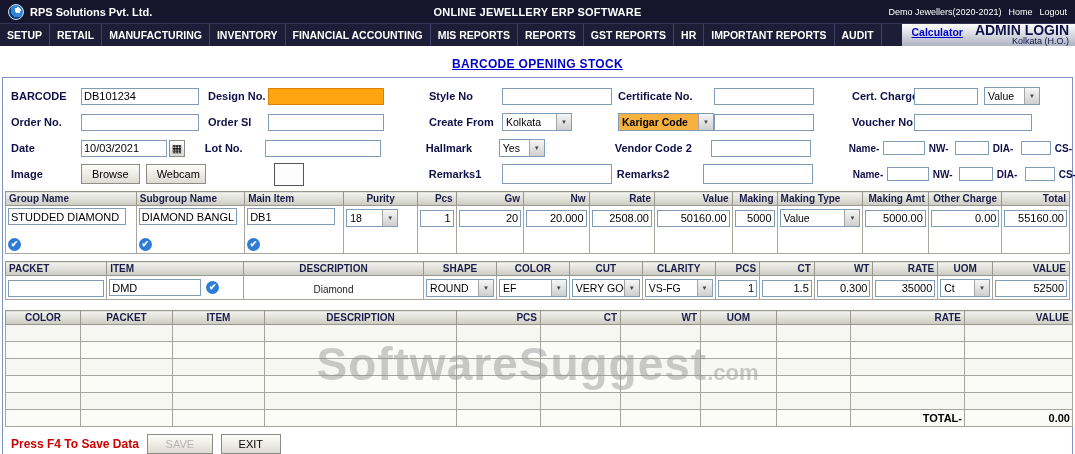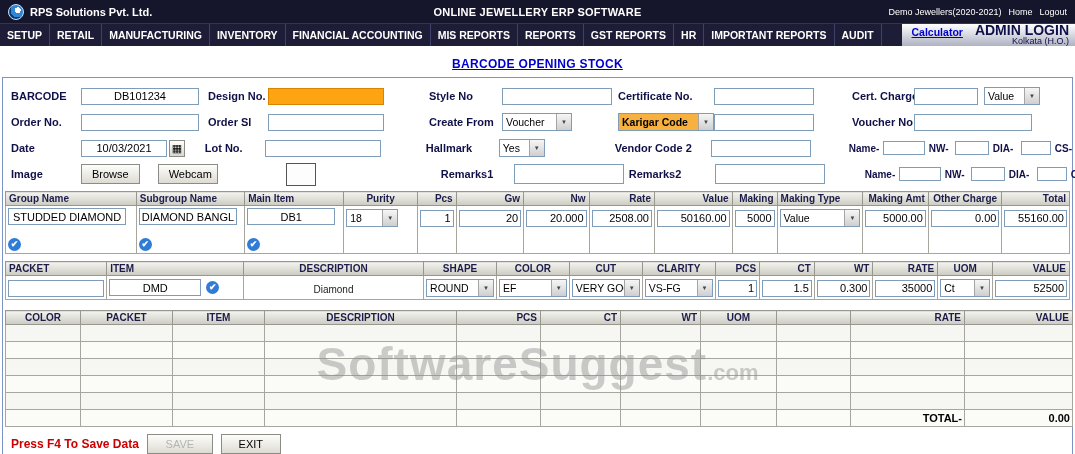--- a/index.html
+++ b/index.html
@@ -26,21 +26,21 @@
   .admin { text-align:right; line-height:10px; margin-left:auto; }
   .admin-name { font-weight:bold; font-size:14px; color:#101048; }
   .branch { font-size:9px; color:#101048; margin-top:1px; }
   
   .title-row { text-align:center; padding:8px 0 5px; }
   .page-title { color:#0000cd; font-weight:bold; font-size:12px; text-decoration:underline; letter-spacing:.3px; }
   
   .container { margin:0 2px; border:1px solid #7b94c4; padding:5px 0 4px; }
   .frow { display:flex; align-items:center; height:26px; padding-left:8px; }
   .lbl { font-size:11px; font-weight:bold; color:#101048; white-space:nowrap; flex:none; }
-  .inp { height:17px; border:1px solid #7f9db9; font:11px "Liberation Sans", sans-serif; padding:0 2px; background:#fff; flex:none;text-align:center; }
+  .inp { height:17px; border:1px solid #7f9db9; font:11px "Liberation Sans", sans-serif; padding:0 2px; background:#fff; flex:none; }
   .num { text-align:right; }
   .orange { background:#ffa411; border-color:#d88400; }
   .sel { display:inline-flex; align-items:stretch; border:1px solid #7f9db9; background:#fff; height:18px; flex:none; cursor:pointer; }
   .sel-v { font-size:10.5px; padding:2px 2px 0 3px; flex:1; overflow:hidden; white-space:nowrap; font-family:"Liberation Sans",sans-serif; }
   .arr { width:15px; background:linear-gradient(#f6f6f6,#cfcfcf); border-left:1px solid #a5a5a5; color:#444;
          font-size:6px; display:flex; align-items:center; justify-content:center; flex:none; }
   .karigar { background:#f8b13f; }
   .karigar .sel-v { font-weight:bold; }
   .btn { height:20px; border:1px solid #8c8c86; background:linear-gradient(#fdfdfb,#dddbd2);
          font:11px "Liberation Sans", sans-serif; padding:0 10px; cursor:pointer; }
@@ -138,21 +138,21 @@
       </span>
     </div>
 
     <div class="frow">
       <span class="lbl" style="width:70px">Order No.</span>
       <input class="inp" style="width: 118px;" value="">
       <span class="lbl" style="width:60px;margin-left:9px">Order Sl</span>
       <input class="inp" style="width: 116px;" value="">
       <span class="lbl" style="width:73px;margin-left:45px">Create From</span>
       <span class="sel" style="width:70px">
-        <span class="sel-v">Voucher</span>
+        <span class="sel-v">Kolkata</span>
         <span class="arr">▼</span>
       </span>
       <span class="sel karigar" style="width:96px;margin-left:46px">
         <span class="sel-v">Karigar Code</span>
         <span class="arr">▼</span>
       </span>
       <input class="inp" style="width: 100px;" value="">
       <span class="lbl" style="width:62px;margin-left:38px">Voucher No</span>
       <input class="inp" style="width: 118px;" value="">
     </div>
@@ -177,21 +177,21 @@
         <input class="inp-xs" style="width: 34px;">
         <span class="lbl-xs" style="width:28px;margin-left:4px">DIA-</span>
         <input class="inp-xs" style="width: 30px;">
         <span class="lbl-xs" style="margin-left:4px">CS-</span>
       </span>
     </div>
 
     <div class="frow">
       <span class="lbl" style="width:70px">Image</span>
       <button class="btn" style="width:60px">Browse</button>
-      <button class="btn" style="width:60px;margin-left:18px">Webcam</button>
+      <button class="btn" style="width:60px;margin-left:6px">Webcam</button>
       <span class="preview" style="margin-left:68px"></span>
       <span class="lbl" style="width:73px;margin-left:125px">Remarks1</span>
       <input class="inp" style="width: 110px; height: 20px;" value="">
       <span class="lbl" style="width:86px;margin-left:5px">Remarks2</span>
       <input class="inp" style="width: 110px; height: 20px;" value="">
       <span class="mini" style="margin-left:40px">
         <span class="lbl-xs" style="width:34px">Name-</span>
         <input class="inp-xs" style="">
         <span class="lbl-xs" style="width:26px;margin-left:4px">NW-</span>
         <input class="inp-xs" style="width: 34px;">

